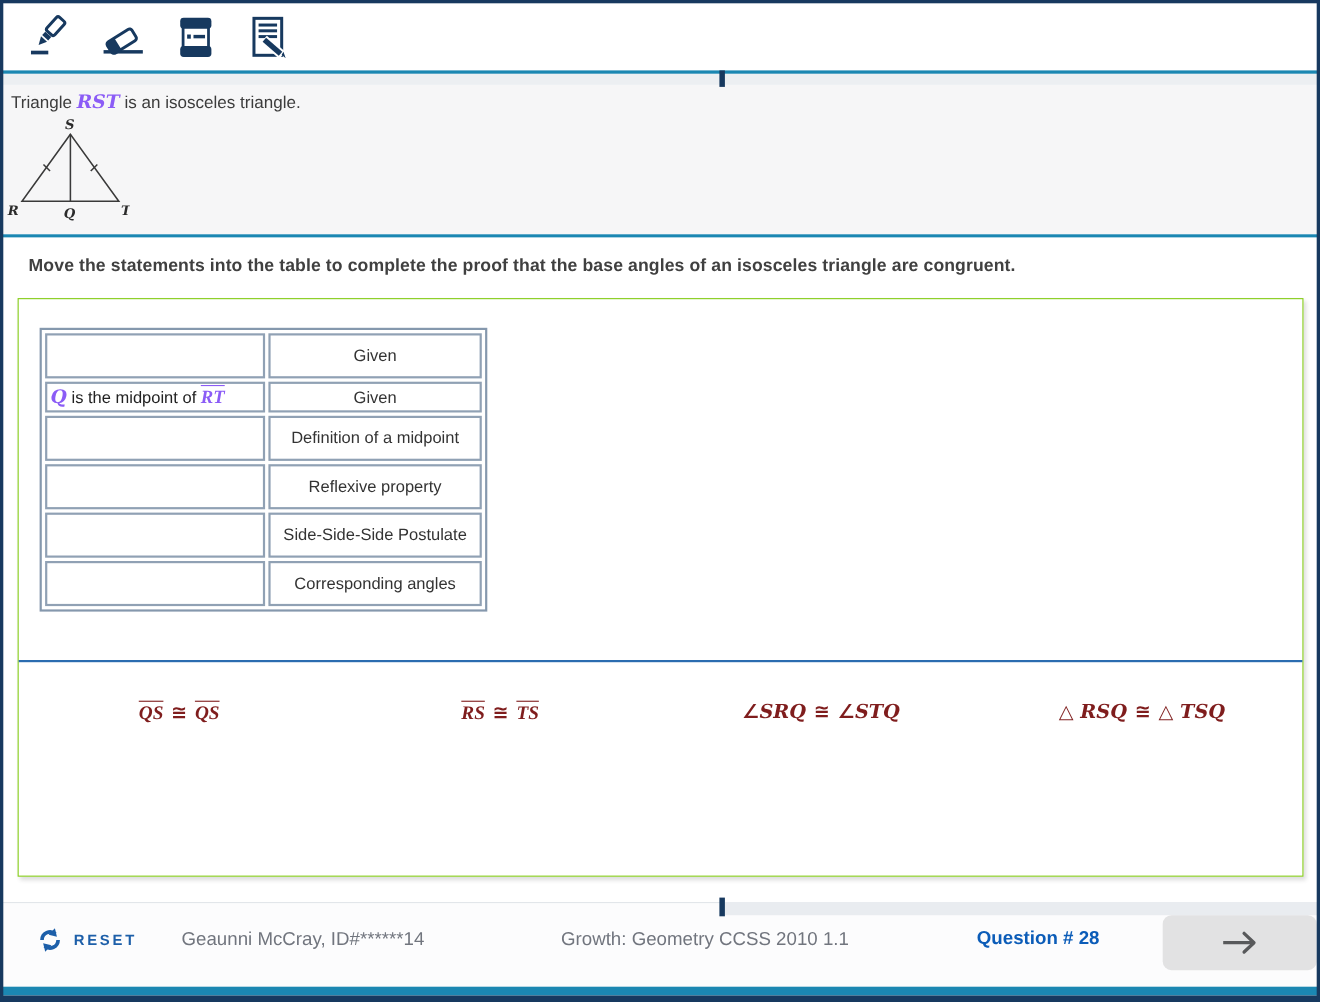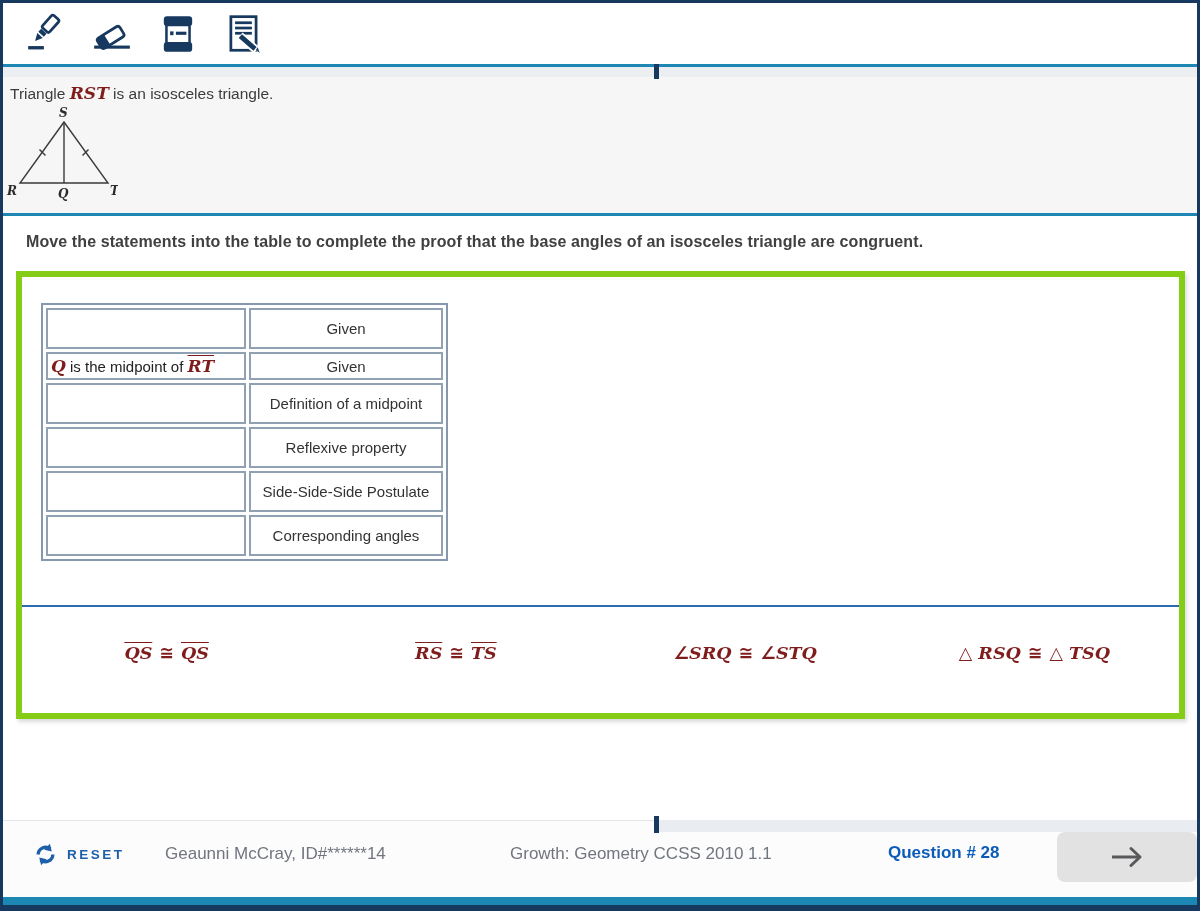--- a/index.html
+++ b/index.html
@@ -18,41 +18,41 @@
   
   .toolbar { position:absolute; top:3px; left:3px; right:3px; height:61px; background:#fff; display:flex; align-items:center; padding-left:22px; gap:24px; }
   .tool-btn { width:42px; height:42px; display:flex; align-items:center; justify-content:center; cursor:pointer; background:none; border:none; padding:0; }
   .teal-line-top { position:absolute; top:64px; left:0; right:0; height:3px; background:#1b87b2; z-index:10; }
   .tick-top { position:absolute; top:64px; left:654px; width:5px; height:15px; background:#17395f; z-index:11; }
 
   
   .question-section { position:absolute; top:67px; left:0; right:0; height:146px; background:#f6f6f7; }
   .question-strip { position:absolute; top:0; left:0; right:0; height:10px; background:#eceff2; }
   .question-line { padding:16px 0 0 10px; font-size:15.5px; color:#3c3c3c; }
-  .mvar { font-family:"DejaVu Serif", serif; font-weight:bold; font-style:italic; color:#7f1d1d; font-size:17px;text-align:center; }
+  .mvar { font-family:"DejaVu Serif", serif; font-weight:bold; font-style:italic; color:#8b5cf6; font-size:17px;text-align:center; }
   .figure-wrap { margin:2px 0 0 6px; }
   .teal-line-mid { position:absolute; top:213px; left:0; right:0; height:3px; background:#1b87b2; }
 
   
   .work { position:absolute; top:216px; left:0; right:0; height:601px; background:#fff; }
   .instruction { margin:0; padding:17px 0 0 26px; font-size:16px; font-weight:600; color:#404040; letter-spacing:.1px; }
 
-  .panel { margin:20px 15px 0 16px; height:448px; border:6px solid #84cc16; background:#fff; box-shadow:2px 3px 4px rgba(0,0,0,.14); position:relative; }
+  .panel { margin:20px 15px 0 16px; height:526px; border:1px solid #84cc16; background:#fff; box-shadow:2px 3px 4px rgba(0,0,0,.14); position:relative; }
   .table-zone { height:328px; padding:26px 0 0 19px; }
   .panel-divider { height:2px; background:#2b6cb0; }
   .tiles-zone { height:92px; display:flex; align-items:center; }
 
   table.proof-table { border-collapse:separate; border-spacing:3px; border:2px solid #8598ad; background:#fff; }
   table.proof-table td { border:2px solid #90a1b4; background:#fff; padding:0 3px; }
   td.stmt { width:200px; }
   td.reason { width:194px; text-align:center; font-size:15px; color:#333; }
   tr.row-tall td { height:41px; }
   tr.row-short td { height:28px; }
   td.stmt .plain { font-size:15px; color:#222; }
-  .ovl { text-decoration:overline; }
+  .ovl { text-decoration:overline;font-family:Liberation Serif, serif; }
 
   .tile { flex:1; text-align:center; font-family:"DejaVu Serif", serif; font-weight:bold; font-style:italic; font-size:17.5px; color:#7f1d1d; cursor:grab; }
   .tile .sym { font-family:"DejaVu Sans", sans-serif; font-weight:bold; font-style:normal; }
   .tile .cong { font-family:"DejaVu Sans", sans-serif; font-weight:bold; font-style:normal; margin:0 7px; }
 
   
   .footer-zone { position:absolute; top:820px; left:0; right:0; height:77px; background:#fcfcfd; }
   .footer-topline-left { position:absolute; top:0; left:0; width:656px; height:1px; background:#e2e6ea; }
   .footer-strip-right { position:absolute; top:0; left:659px; right:0; height:12px; background:#e9ecf0; }
   .tick-bottom { position:absolute; top:-4px; left:654px; width:5px; height:17px; background:#17395f; }

